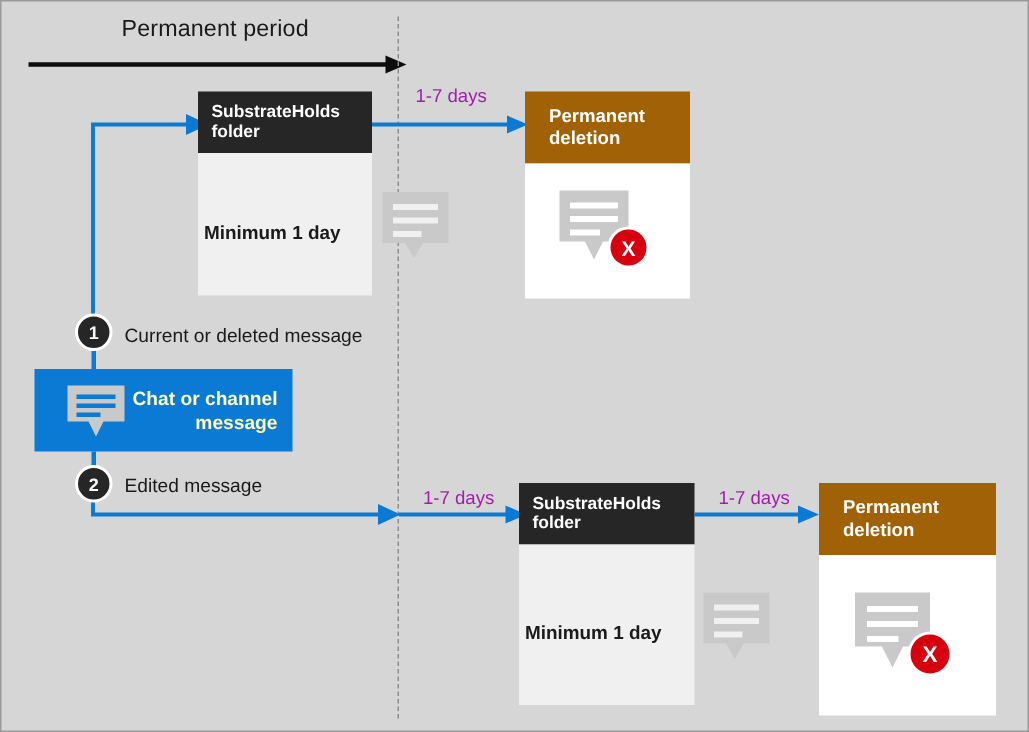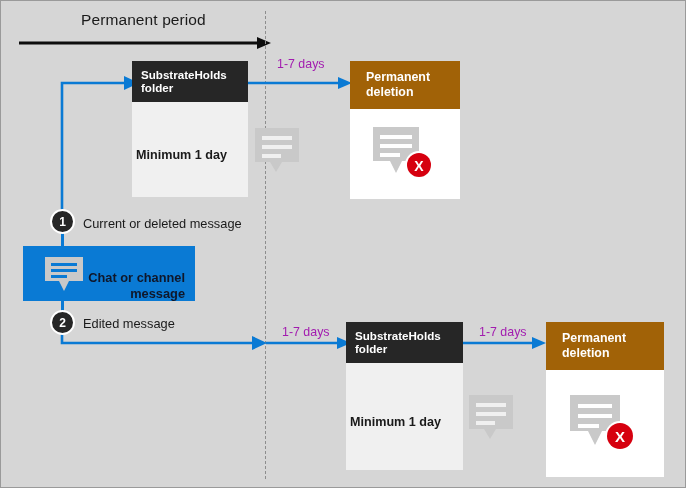--- a/index.html
+++ b/index.html
@@ -77,24 +77,24 @@
 
   
   #chat-box{
     left:22px; top:245px;
     width:172px; height:55px;
     background:#0a7ad4;
     box-sizing:border-box;
   }
   #chat-box-label{
     position:absolute;
-    right:10px; top:24px;
+    right:10px; top:12px;
     width:110px;
     text-align:right;
-    color:#0f172a;
+    color:#fef9c3;
     font-size:12.8px;
     line-height:16px;
     font-weight:600;
   }
 
   
   .step-badge{
     width:25px;height:25px;border-radius:50%;
     background:#262626;
     border:2px solid #ffffff;

